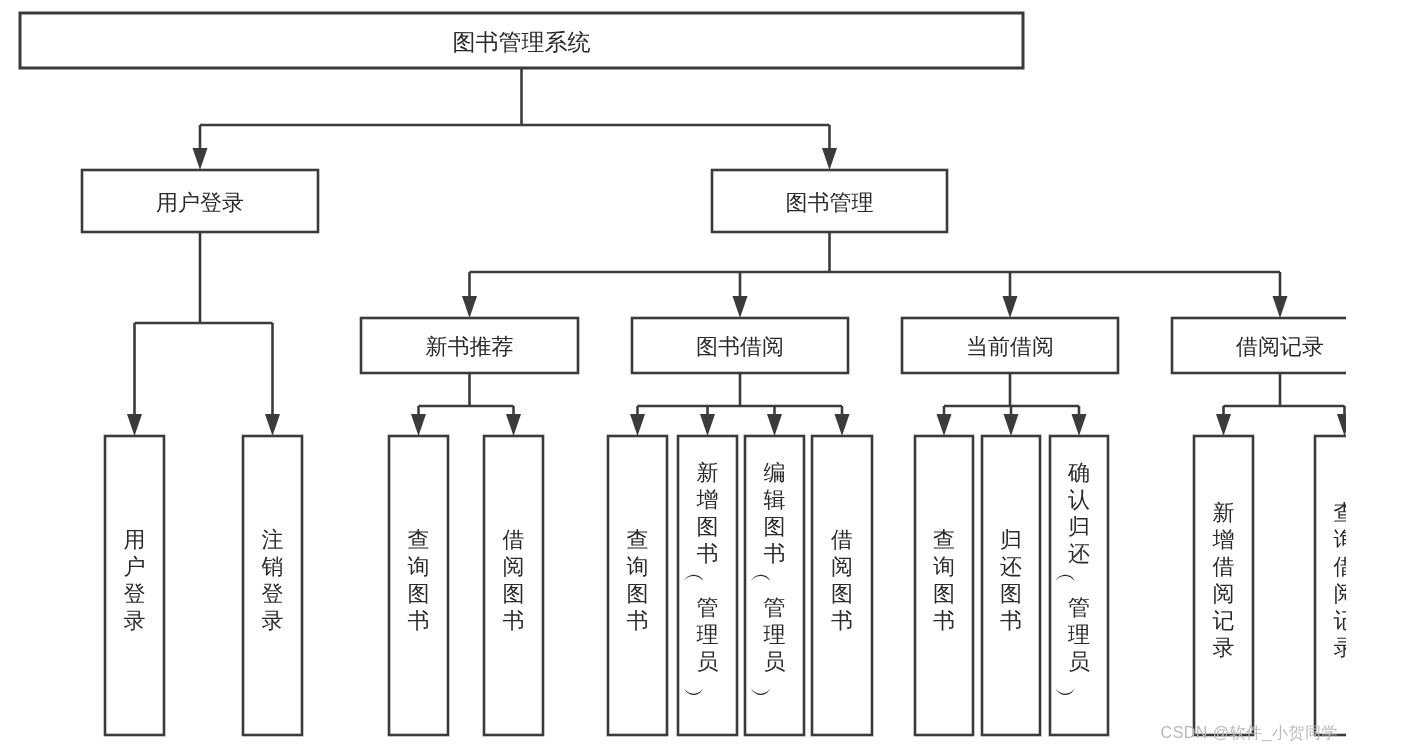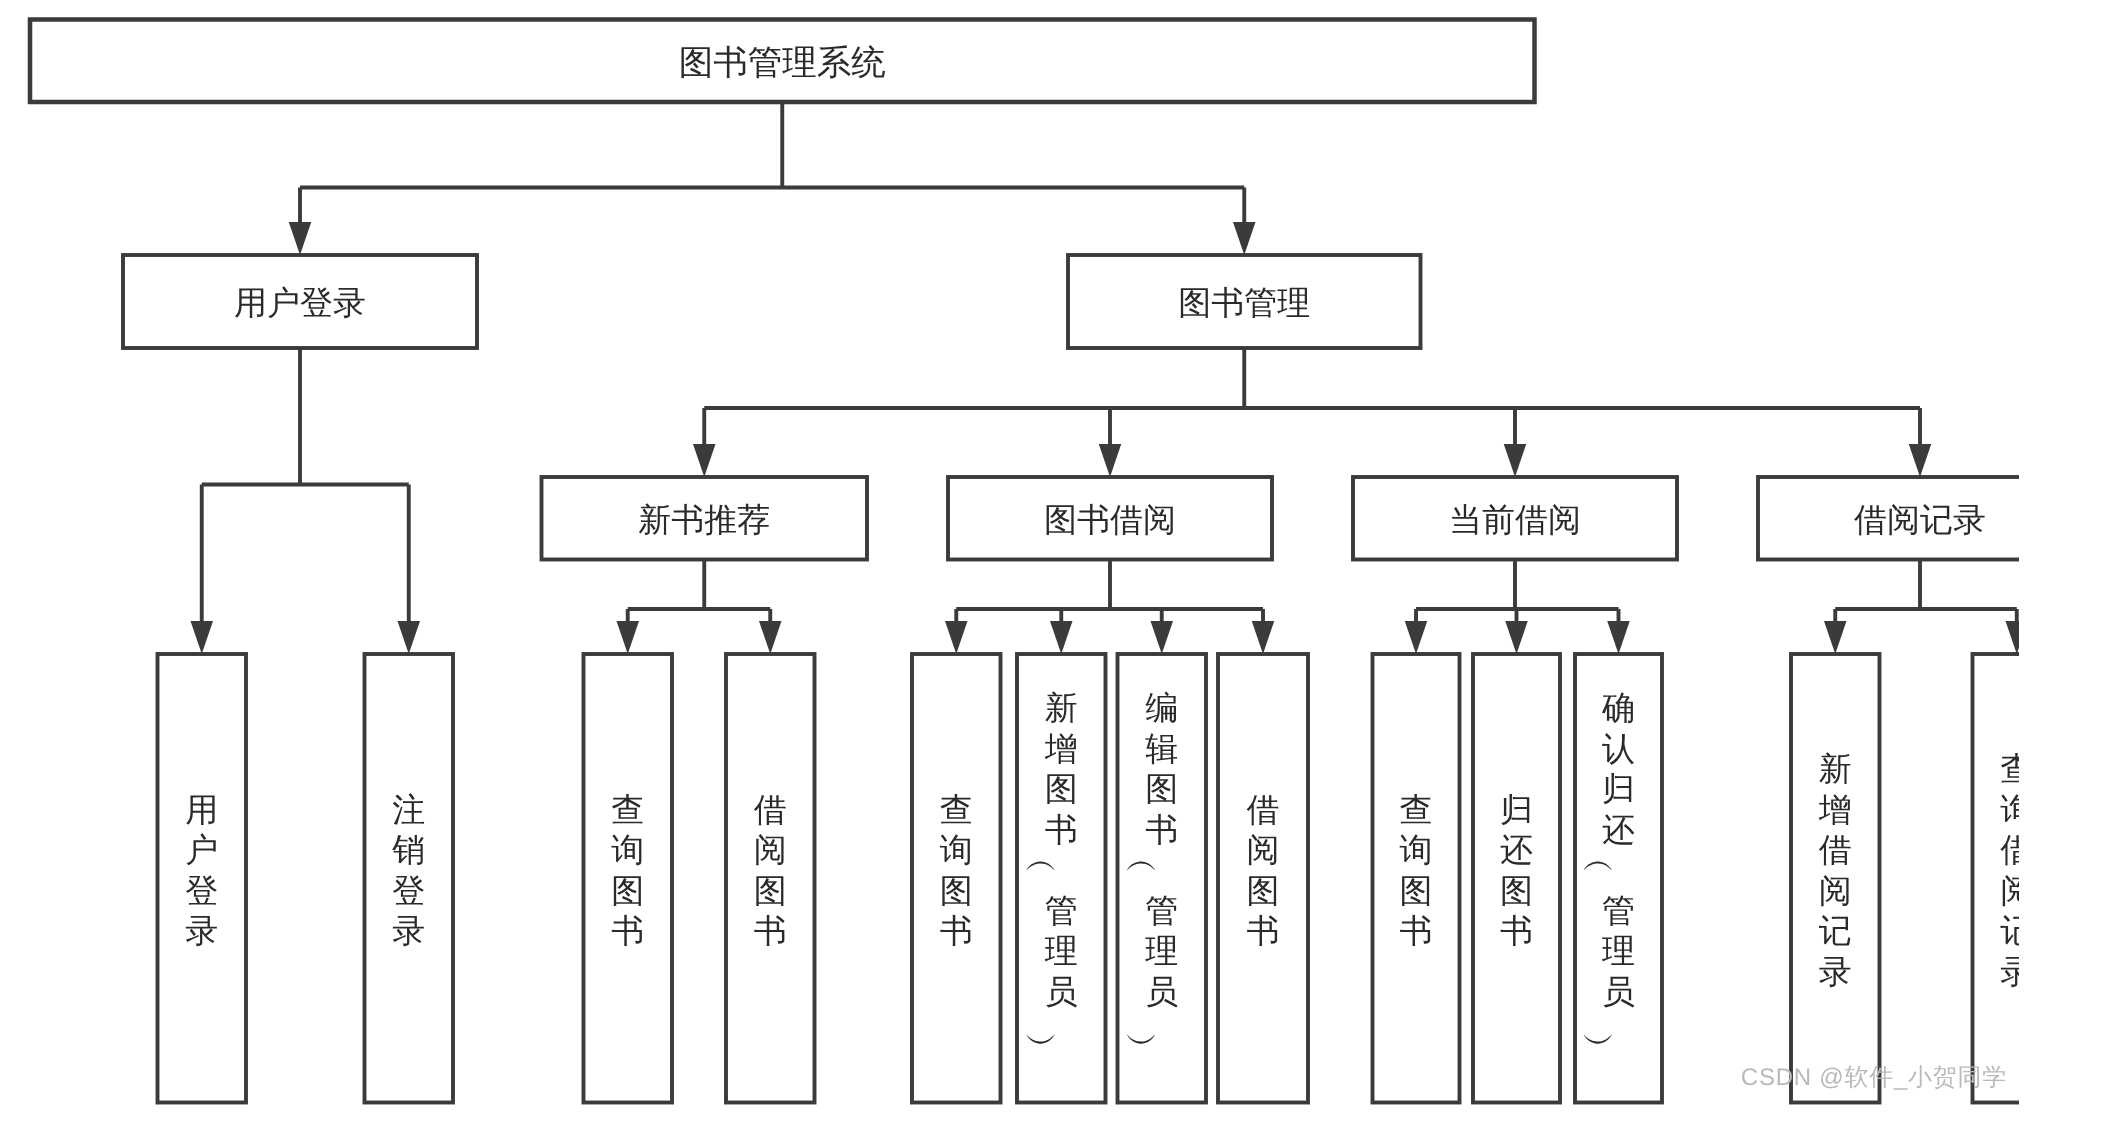--- a/index.html
+++ b/index.html
@@ -55,21 +55,21 @@
   }
   .vertical-label {
     fill: #2a2a2a;
     font-family: "Liberation Sans", "DejaVu Sans", sans-serif;
     font-size: 22px;
     text-anchor: middle;
   }
   .watermark {
     position: absolute;
     right: 8px;
-    bottom: 18px;
+    bottom: 3px;
     color: #b9b9b9;
     font-size: 16px;
     font-family: "Liberation Sans", "DejaVu Sans", sans-serif;
     letter-spacing: 0.5px;
     white-space: nowrap;
     pointer-events: none;
   }
 </style>
 </head>
 <body>

